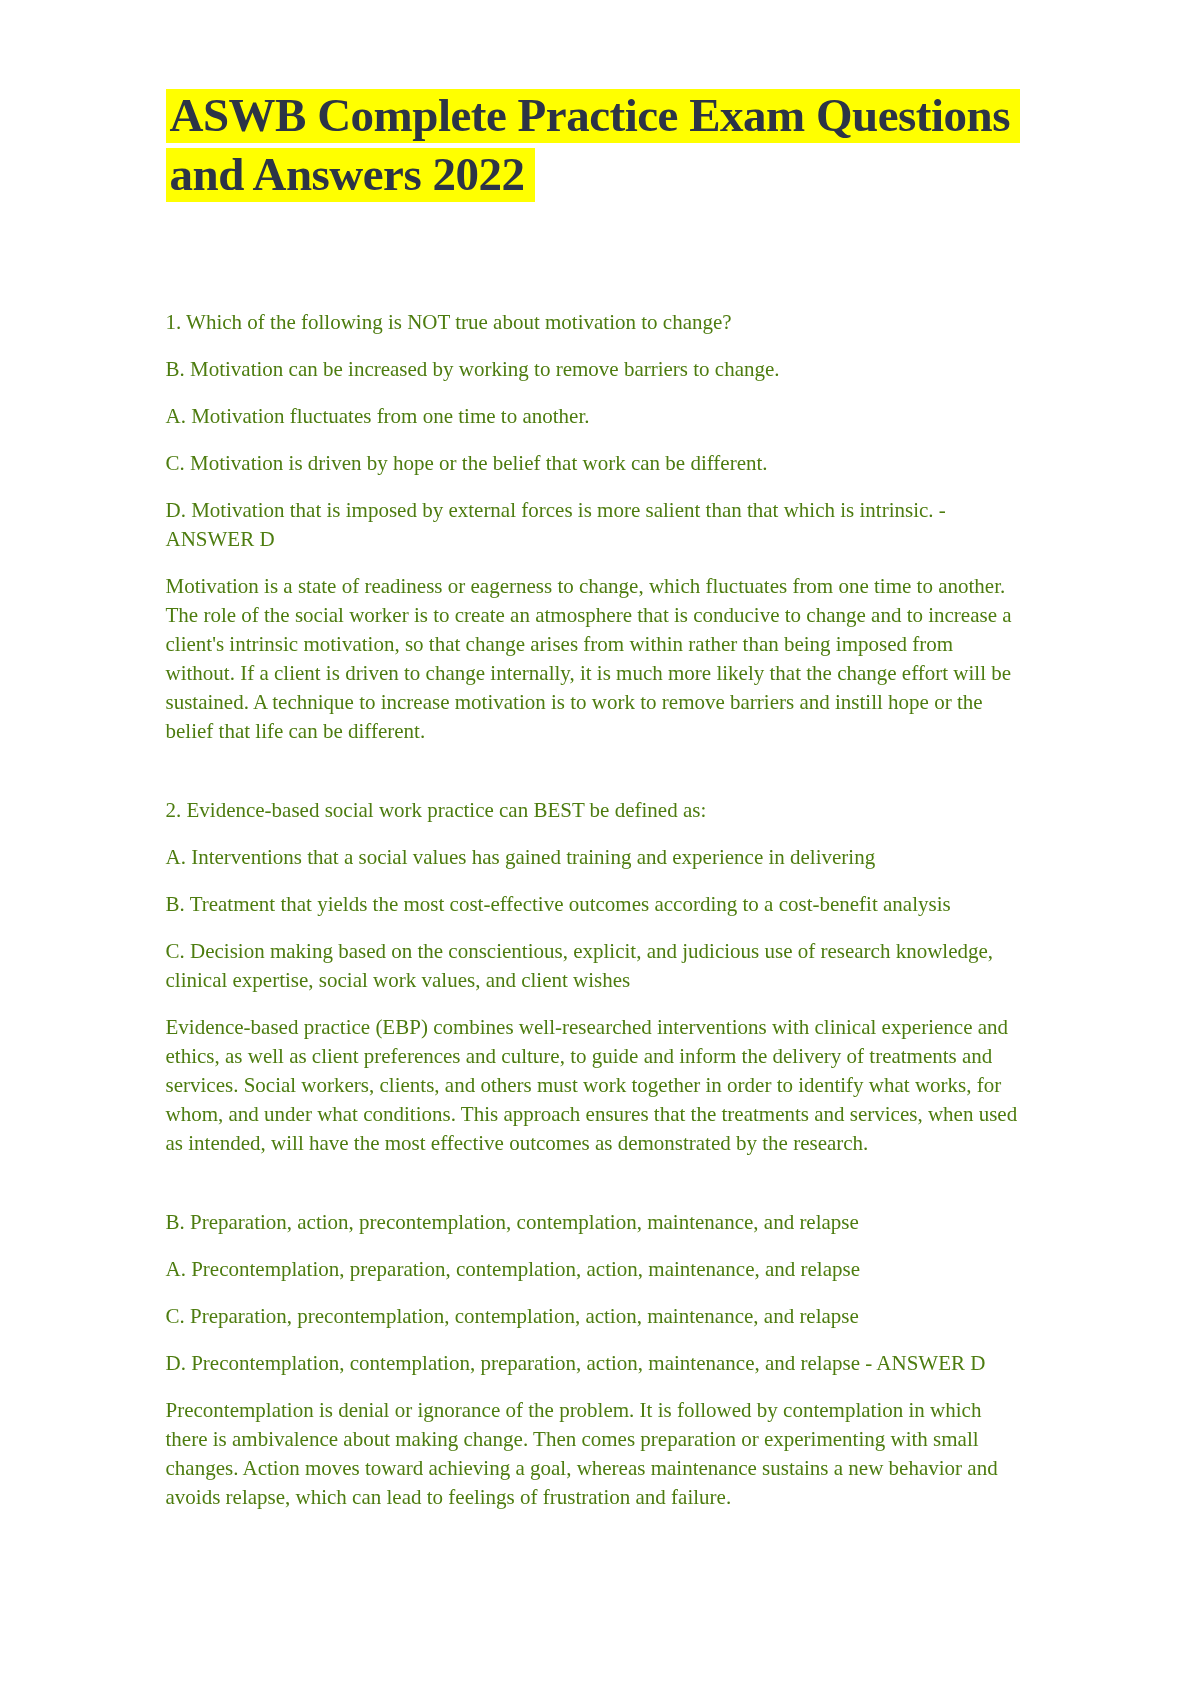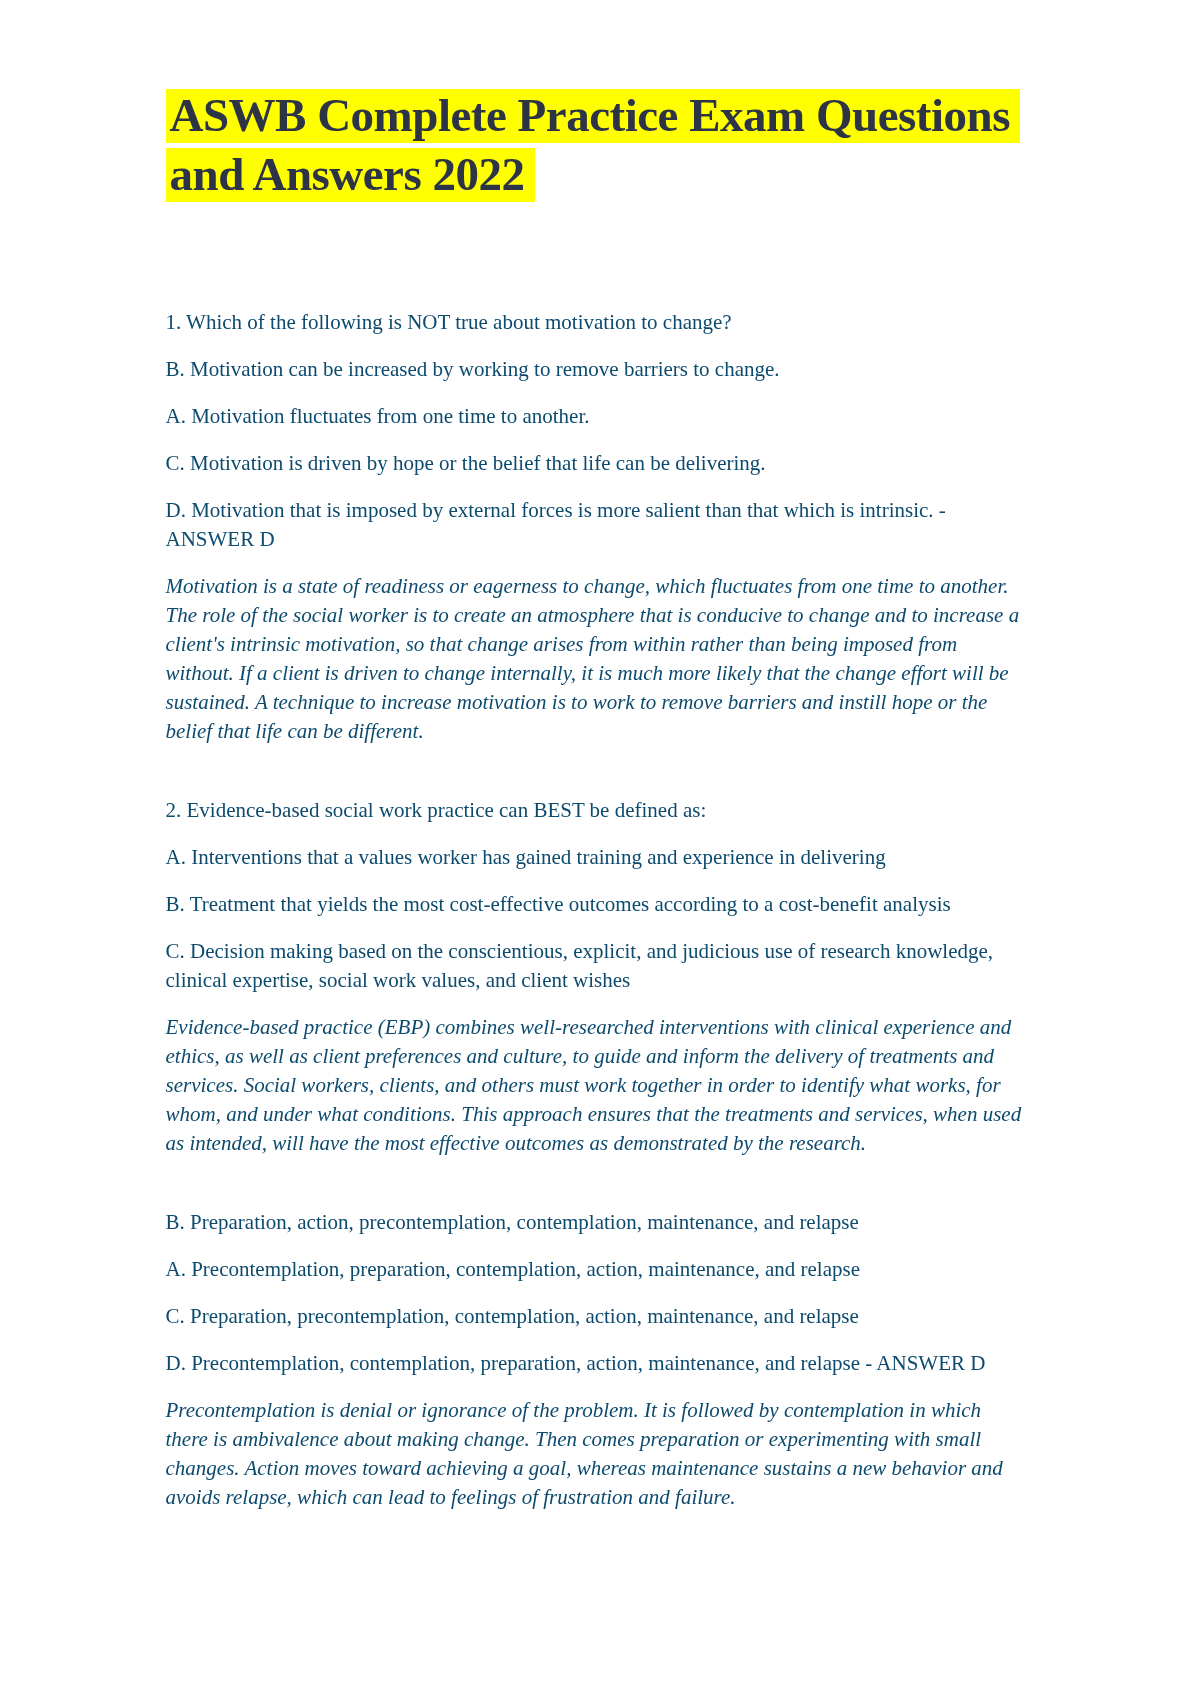--- a/index.html
+++ b/index.html
@@ -40,46 +40,45 @@
   .question-block.first {
     margin-top: 104px;
   }
   .question-block + .question-block {
     margin-top: 50px;
   }
   .question-block p {
     margin: 0 8px 18px 0;
     font-size: 21px;
     line-height: 29px;
-    color: #0c4a6e;
+    color: #4d7c0f;
   }
   .question-block p.explanation {
     margin-bottom: 0;
-    font-style: italic;
   }
 </style>
 </head>
 <body>
 
 <div class="page">
 
   <h1 class="doc-title"><span class="hl">ASWB Complete Practice Exam Questions and Answers 2022</span></h1>
 
   <section class="question-block first">
     <p>1. Which of the following is NOT true about motivation to change?</p>
     <p>B. Motivation can be increased by working to remove barriers to change.</p>
     <p>A. Motivation fluctuates from one time to another.</p>
-    <p>C. Motivation is driven by hope or the belief that life can be delivering.</p>
+    <p>C. Motivation is driven by hope or the belief that work can be different.</p>
     <p>D. Motivation that is imposed by external forces is more salient than that which is intrinsic. - ANSWER D</p>
     <p class="explanation">Motivation is a state of readiness or eagerness to change, which fluctuates from one time to another. The role of the social worker is to create an atmosphere that is conducive to change and to increase a client's intrinsic motivation, so that change arises from within rather than being imposed from without. If a client is driven to change internally, it is much more likely that the change effort will be sustained. A technique to increase motivation is to work to remove barriers and instill hope or the belief that life can be different.</p>
   </section>
 
   <section class="question-block">
     <p>2. Evidence-based social work practice can BEST be defined as:</p>
-    <p>A. Interventions that a values worker has gained training and experience in delivering</p>
+    <p>A. Interventions that a social values has gained training and experience in delivering</p>
     <p>B. Treatment that yields the most cost-effective outcomes according to a cost-benefit analysis</p>
     <p>C. Decision making based on the conscientious, explicit, and judicious use of research knowledge, clinical expertise, social work values, and client wishes</p>
     <p class="explanation">Evidence-based practice (EBP) combines well-researched interventions with clinical experience and ethics, as well as client preferences and culture, to guide and inform the delivery of treatments and services. Social workers, clients, and others must work together in order to identify what works, for whom, and under what conditions. This approach ensures that the treatments and services, when used as intended, will have the most effective outcomes as demonstrated by the research.</p>
   </section>
 
   <section class="question-block">
     <p>B. Preparation, action, precontemplation, contemplation, maintenance, and relapse</p>
     <p>A. Precontemplation, preparation, contemplation, action, maintenance, and relapse</p>
     <p>C. Preparation, precontemplation, contemplation, action, maintenance, and relapse</p>
     <p>D. Precontemplation, contemplation, preparation, action, maintenance, and relapse - ANSWER D</p>

